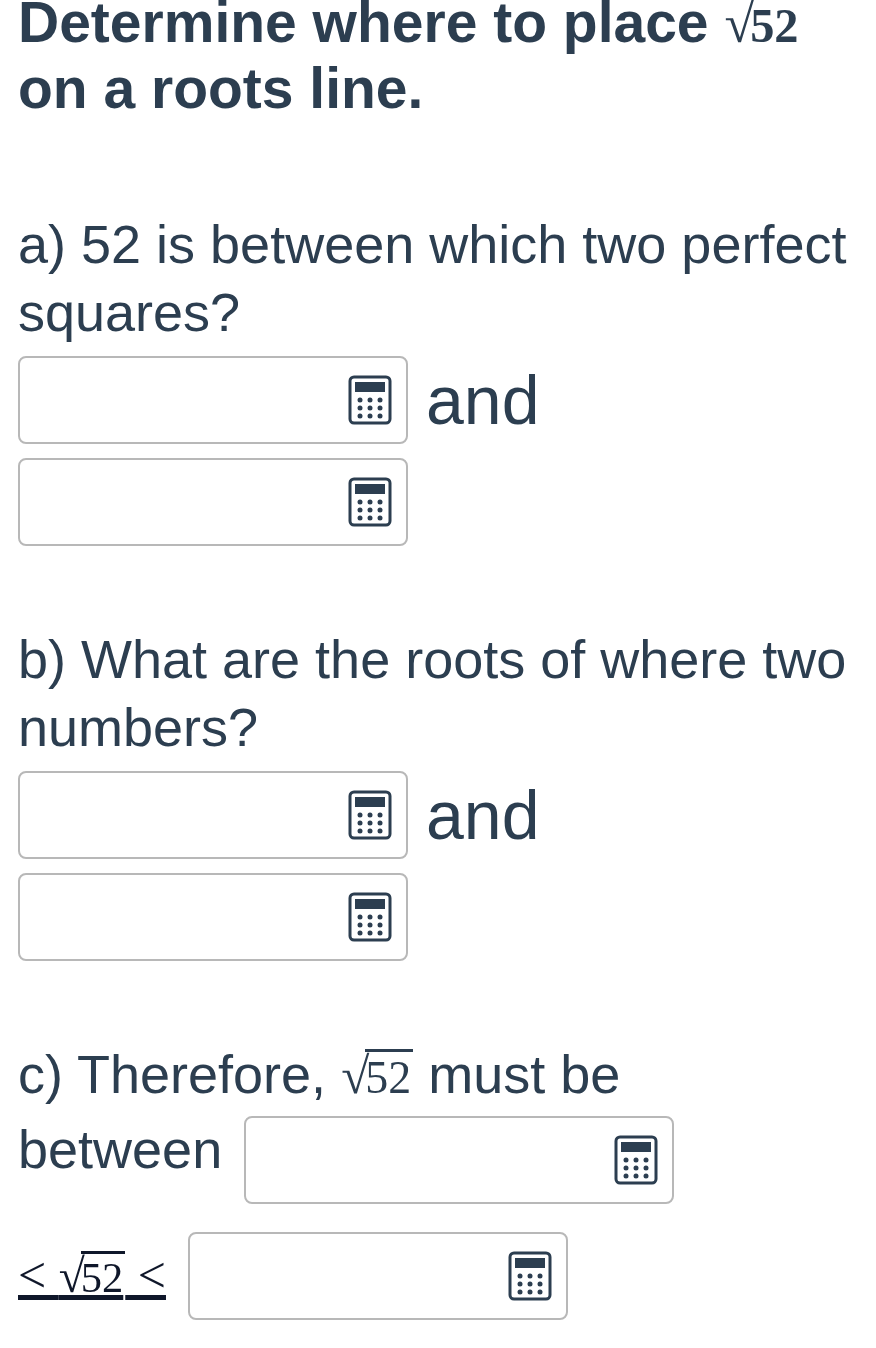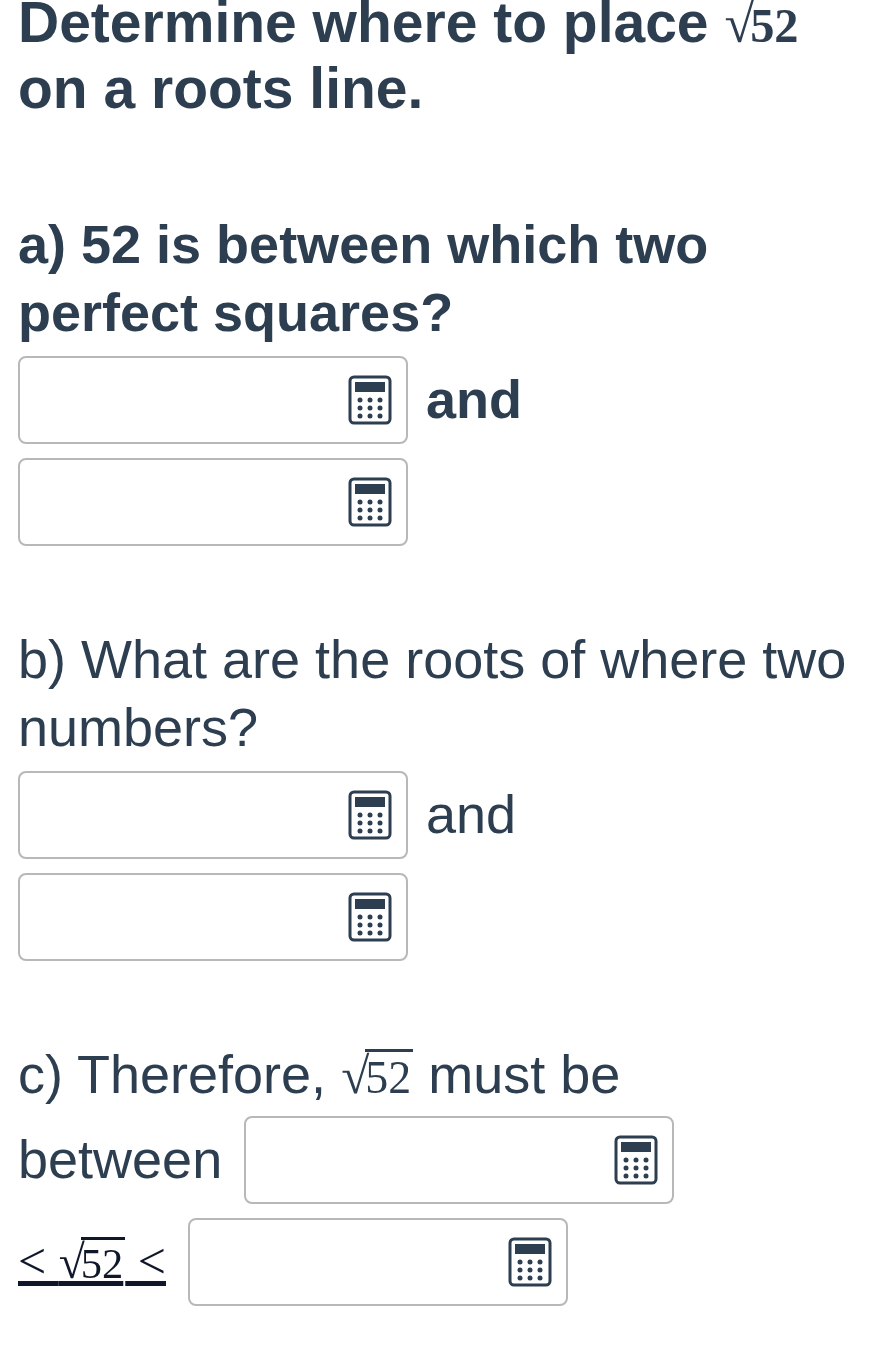--- a/index.html
+++ b/index.html
@@ -38,21 +38,21 @@
   }
   .radicand-bold {
     border-top: 4px solid currentColor;
   }
   .part {
     font-size: 54px;
     font-weight: 400;
     color: #2c3e50;
     line-height: 1.25;
   }
-  .part-a { margin-bottom: 80px; font-weight: bold; }
+  .part-a { margin-bottom: 80px; }
   .part-b { margin-bottom: 80px; }
   .input-row {
     display: flex;
     align-items: center;
     gap: 18px;
     margin-top: 10px;
   }
   .input-row.stacked {
     flex-direction: column;
     align-items: flex-start;
@@ -76,33 +76,33 @@
   }
   .answer-box.c-box {
     width: 430px;
     height: 88px;
   }
   .calc-icon {
     width: 44px;
     height: 50px;
   }
   .and-label {
-    font-size: 54px;
+    font-size: 68px;
     color: #2c3e50;
   }
   .part-c-line1 {
     display: block;
     margin-bottom: 6px;
     margin-top: 12px;
   }
   .part-c-line2 {
     display: flex;
-    align-items: center;
+    align-items: flex-start;
     gap: 22px;
-    margin-bottom: 14px;
+    margin-bottom: 28px;
   }
   .part-c-line3 {
     display: flex;
     align-items: center;
     gap: 22px;
   }
   .lt-expr {
     font-family: Georgia, 'Times New Roman', serif;
     font-size: 50px;
     color: #0f172a;

